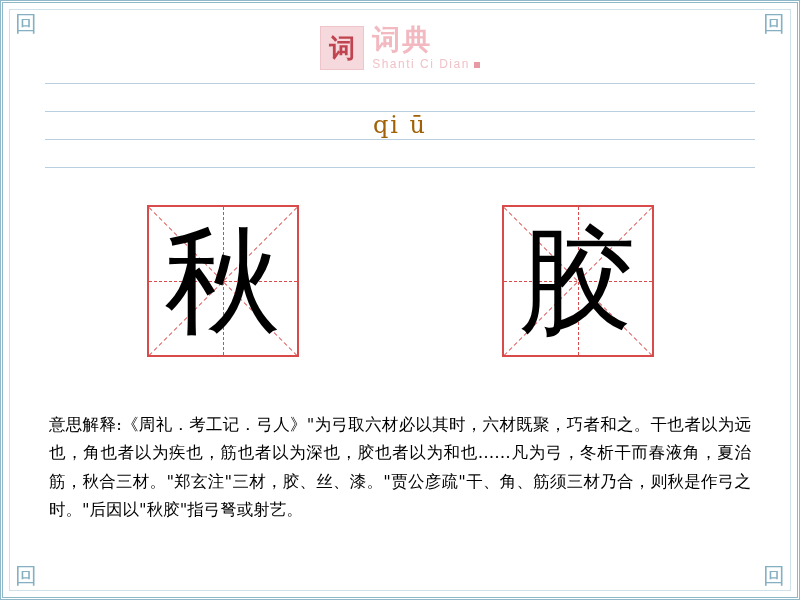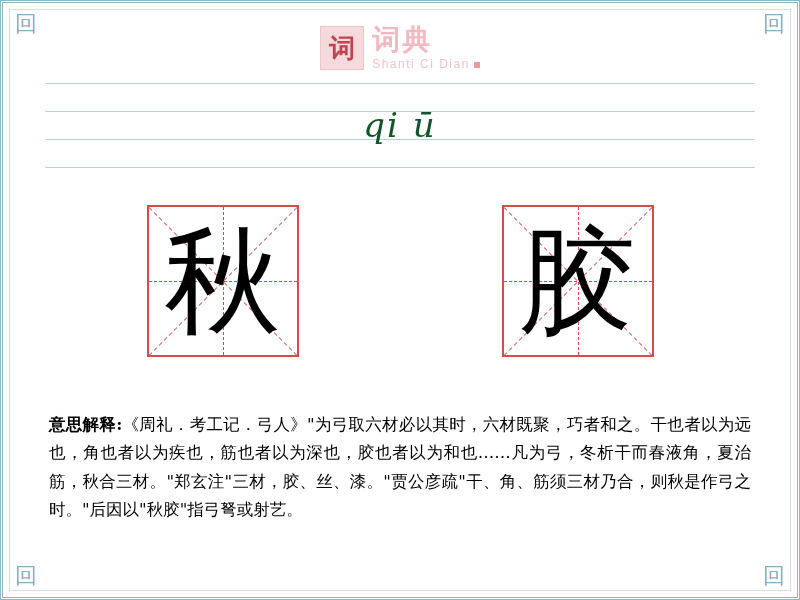--- a/index.html
+++ b/index.html
@@ -121,25 +121,24 @@
     right: 42px;
     top: 80px;
     height: 84px;
     display: flex;
   }
   .pinyin-cell {
     flex: 1 1 50%;
     display: flex;
     align-items: center;
     justify-content: center;
-    font-size: 34px;
-    color: #14532d;
+    font-size: 24px;
+    color: #a16207;
     font-family: "DejaVu Serif", serif;
     letter-spacing: 2px;
-    font-style: italic;
   }
 
   
   .chars {
     position: absolute;
     left: 42px;
     right: 42px;
     top: 196px;
     height: 164px;
     display: flex;
@@ -209,21 +208,21 @@
     left: 46px;
     right: 46px;
     top: 408px;
     font-size: 16.5px;
     line-height: 1.72;
     color: #000000;
     font-family: "DejaVu Serif", serif;
     text-align: justify;
   }
   .explain .label {
-    font-weight: bold;
+    font-weight: normal;
   }
 </style>
 </head>
 <body>
 
 <div class="page">
 
   <span class="corner tl">回</span>
   <span class="corner tr">回</span>
   <span class="corner bl">回</span>

